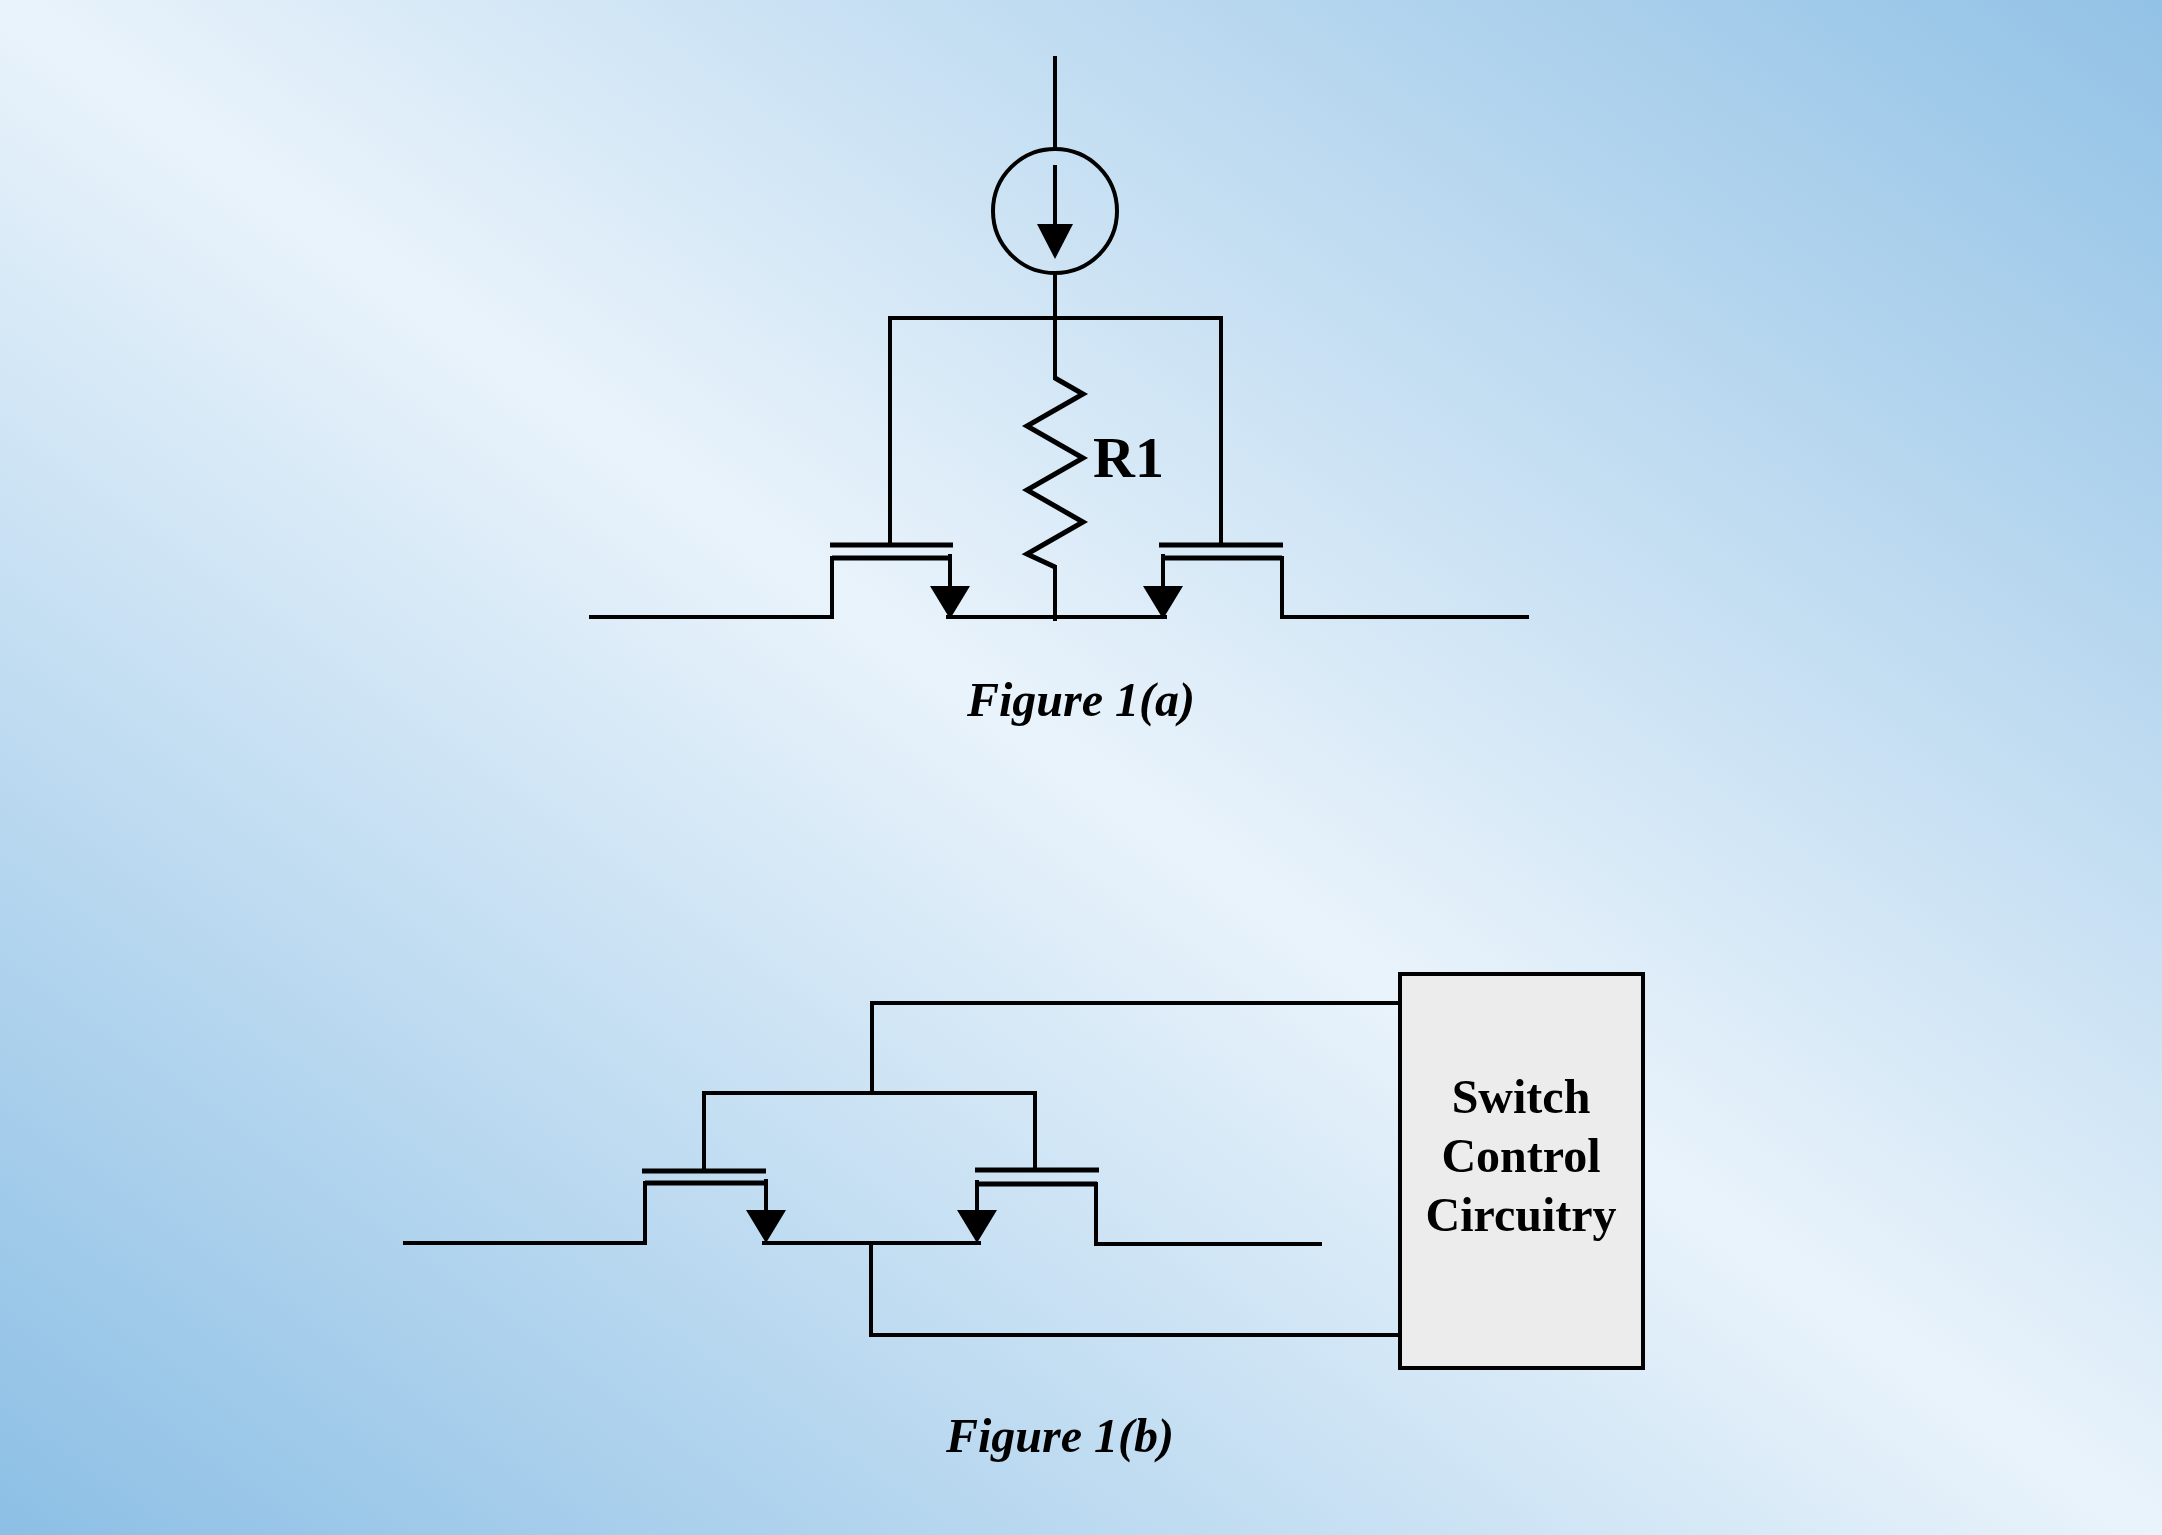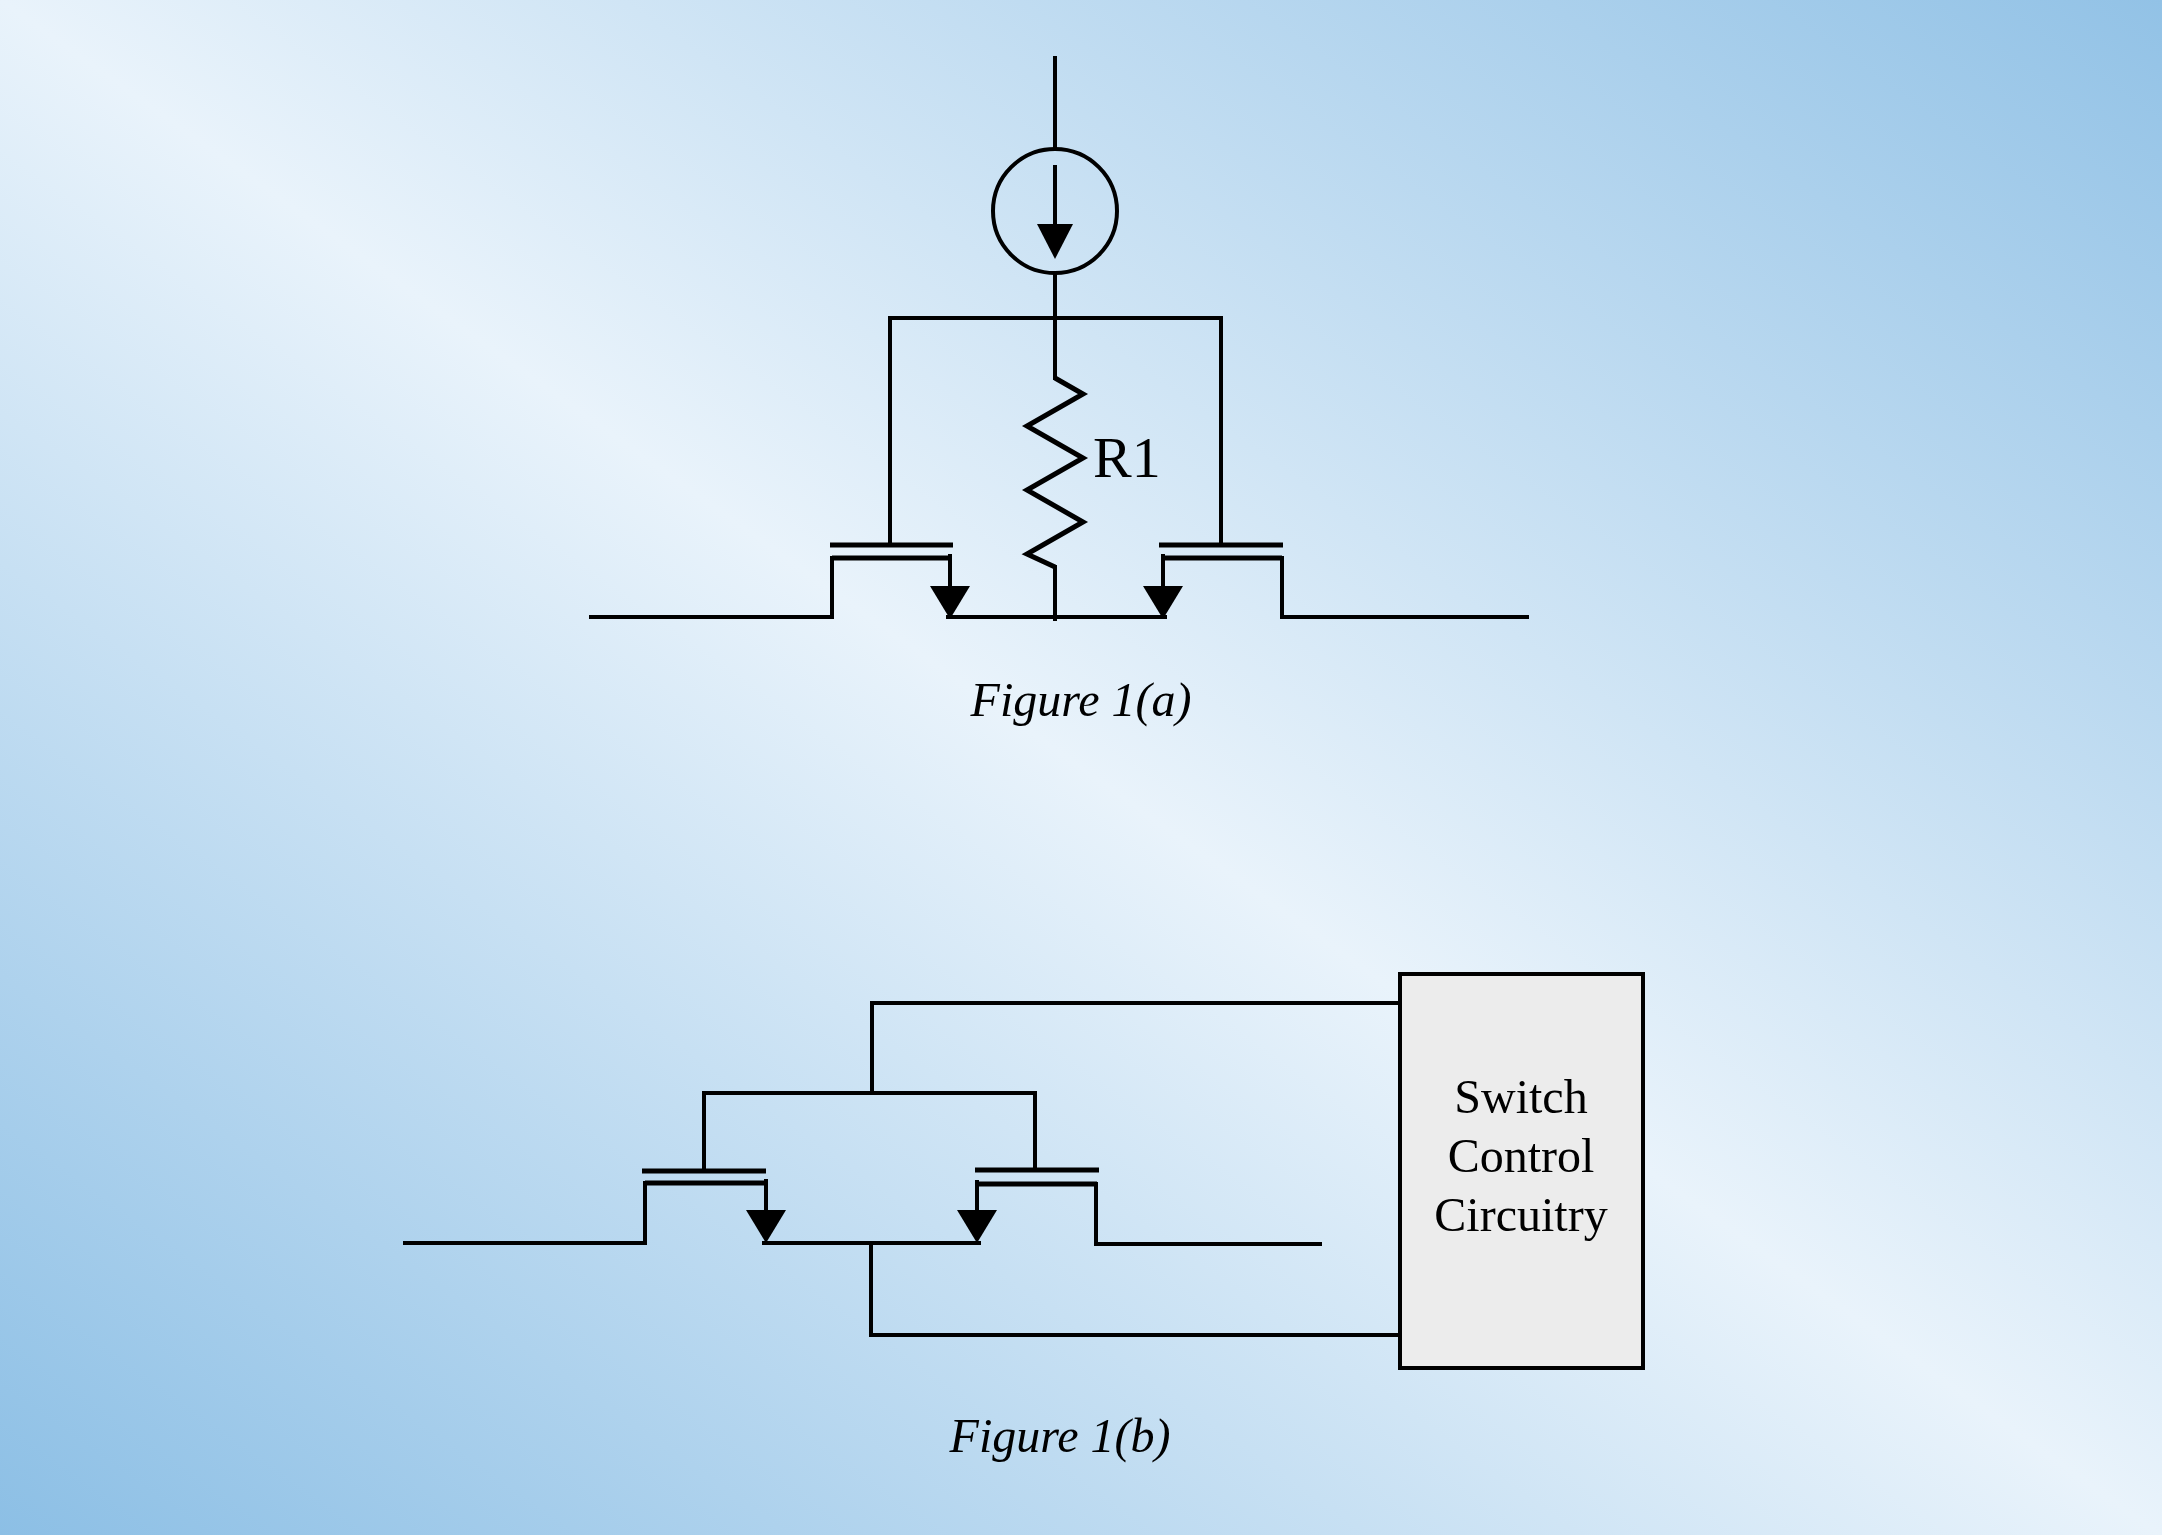--- a/index.html
+++ b/index.html
@@ -4,20 +4,21 @@
 <style>
   html, body { margin: 0; padding: 0; }
   .canvas {
     position: relative;
     width: 2162px;
     height: 1535px;
     overflow: hidden;
     
     background: linear-gradient(35.4deg, #8cbfe5 0%, #e9f3fb 50%, #92c2e6 100%);
     font-family: "Liberation Serif", "DejaVu Serif", serif;
+    font-weight: bold;
   }
   svg { display: block; }
   .wire   { stroke: #000; stroke-width: 4; fill: none; stroke-linecap: square; }
   .bar    { stroke: #000; stroke-width: 5; fill: none; stroke-linecap: butt; }
   .sym    { stroke: #000; stroke-width: 4; fill: none; }
   .arrow  { fill: #000; stroke: none; }
   .boxr   { fill: #ececec; stroke: #000; stroke-width: 4; }
   .lbl    { fill: #000; font-family: "Liberation Serif", "DejaVu Serif", serif; }
   .r1     { font-size: 58px; }
   .boxt   { font-size: 48px; text-anchor: middle; }

